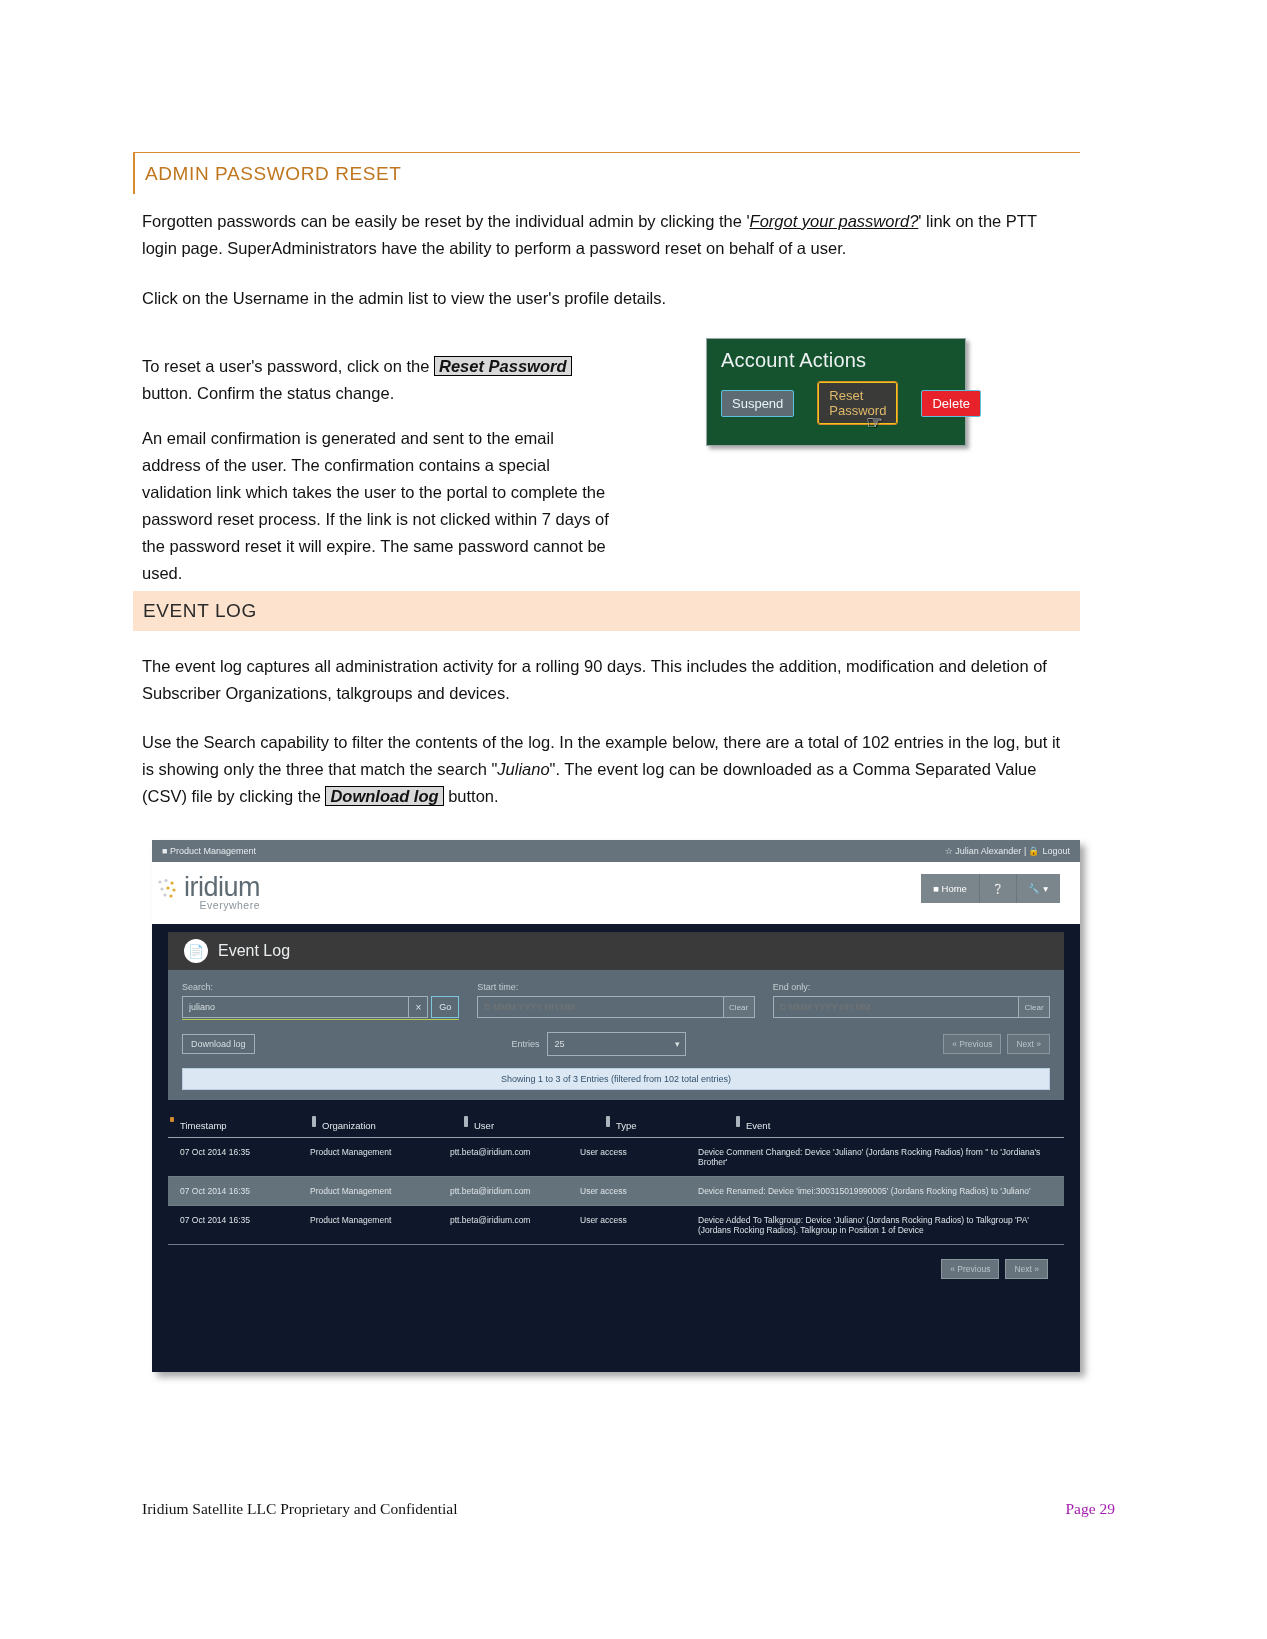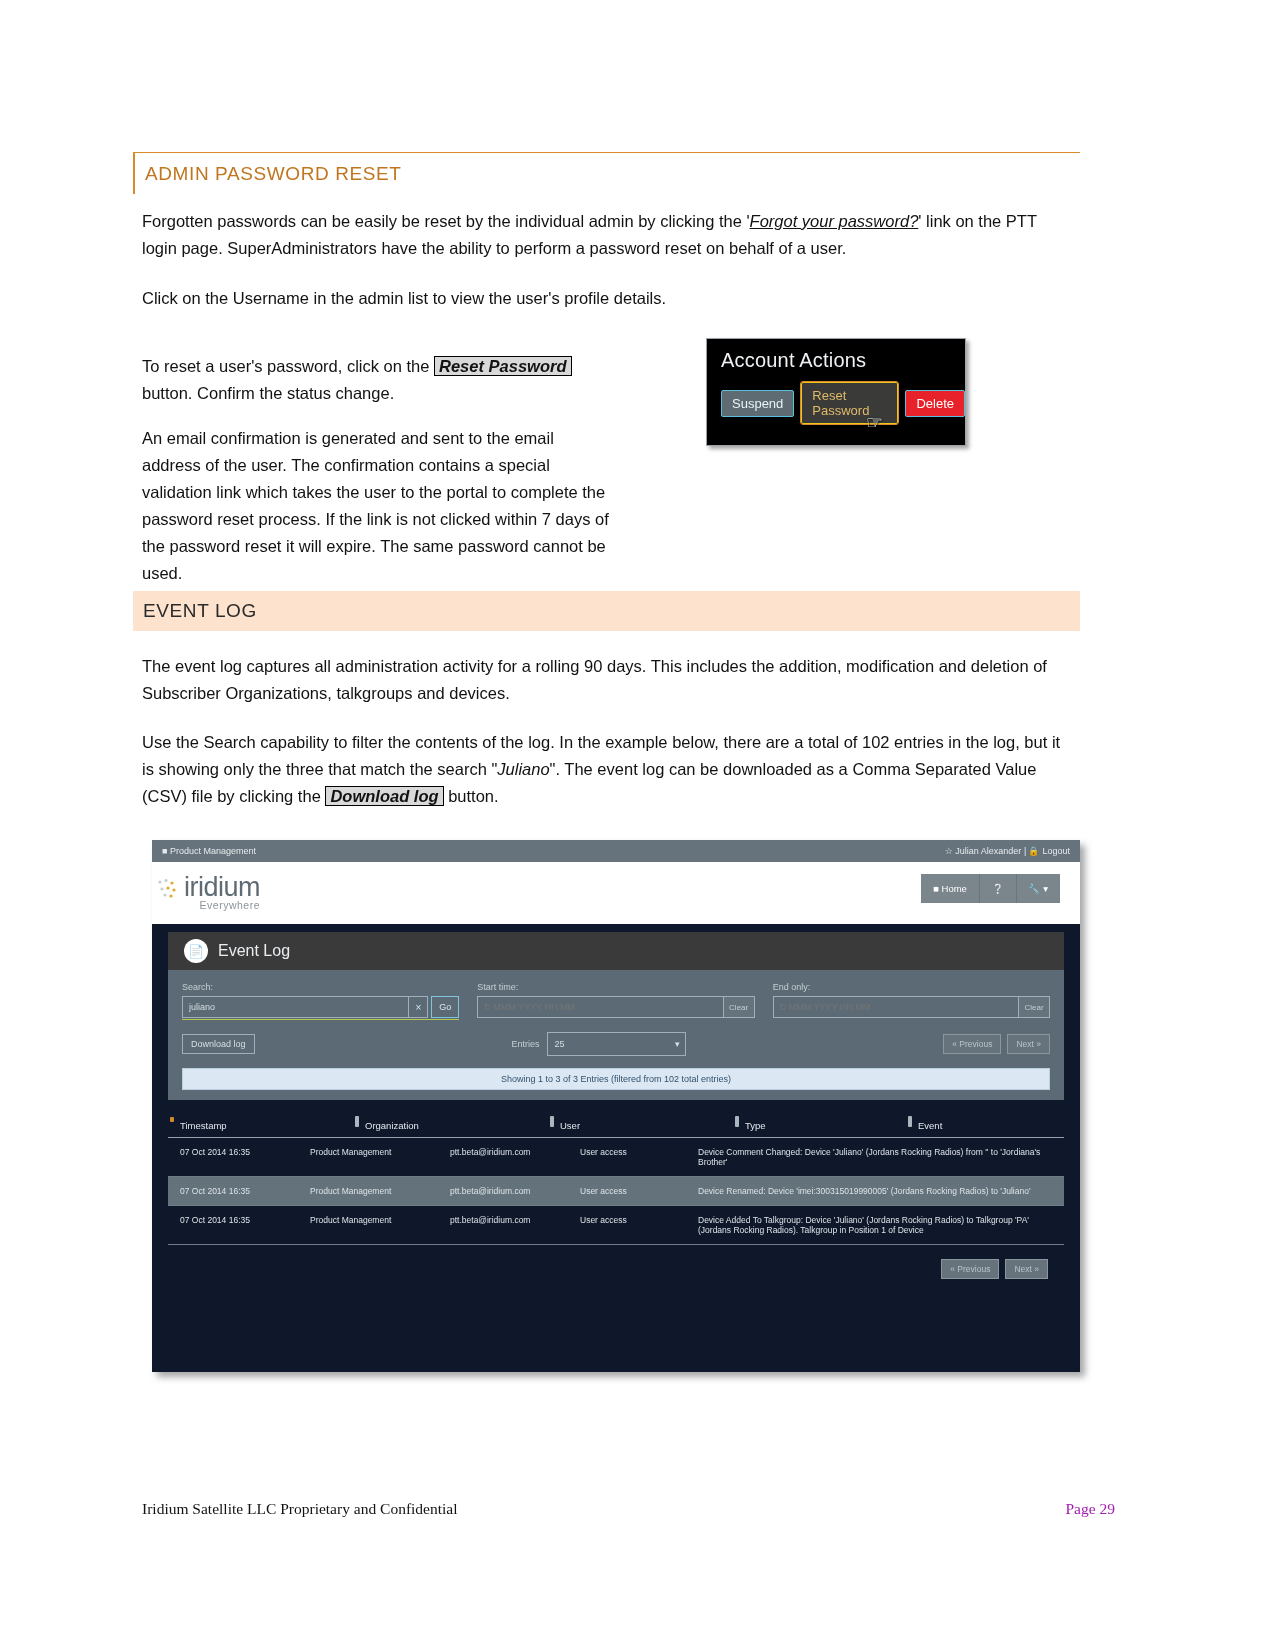--- a/index.html
+++ b/index.html
@@ -49,28 +49,28 @@
   .boxed {
     font-style:italic; font-weight:bold;
     background:#d9d9d9; border:1.5px solid #000;
     padding:0 4px;
   }
   .ital { font-style:italic; }
 
   
   .acct-box {
     position:absolute; left:706px; top:338px; width:258px; height:106px;
-    background:#000000; border:1px solid #9aa4aa;
+    background:#14532d; border:1px solid #9aa4aa;
     box-shadow:3px 3px 4px rgba(0,0,0,.35);
   }
   .acct-title {
     color:#eef2f4; font-size:20px; font-weight:300;
     padding:10px 0 0 14px; letter-spacing:.2px;
   }
-  .acct-btns { display:flex; gap:7px; padding:10px 0 0 14px; align-items:center; }
+  .acct-btns { display:flex; gap:24px; padding:10px 0 0 14px; align-items:center; }
   .btn-suspend {
     background:#5e6b73; border:1px solid #5bc0de; color:#e9f4f8;
     font-size:13px; padding:5px 10px; border-radius:2px;
   }
   .btn-reset {
     background:#3a3a38; border:1px solid #f0c419; color:#e0ba6a;
     font-size:13px; padding:5px 10px; border-radius:2px;
     outline:1px solid #d98b2b;
   }
   .btn-delete {
@@ -169,21 +169,20 @@
 
   .showing {
     margin:12px 0 0 0; background:#dbe8f4; border:1px solid #b9cede;
     color:#33506b; font-size:9px; text-align:center; padding:5px 0;
   }
 
   .tbl { margin:10px 16px 0 16px; }
   .tbl-head {
     display:flex; color:#e3e9ec; font-size:9.5px; padding:10px 0 6px 0;
     border-bottom:1px solid #93a3ac;
-    gap:43px;
   }
   .tbl-head > div { position:relative; padding-left:12px; }
   .sort-caret {
     position:absolute; left:2px; top:-4px; width:4px; height:11px;
     background:#aab6bd; border-radius:1px;
   }
   .sort-caret.active { background:#d08a2e; height:5px; top:-3px;}
   .tbl-row {
     display:flex; font-size:8.5px; color:#dde4e8; padding:9px 0;
     border-bottom:1px solid #6e7d86;

